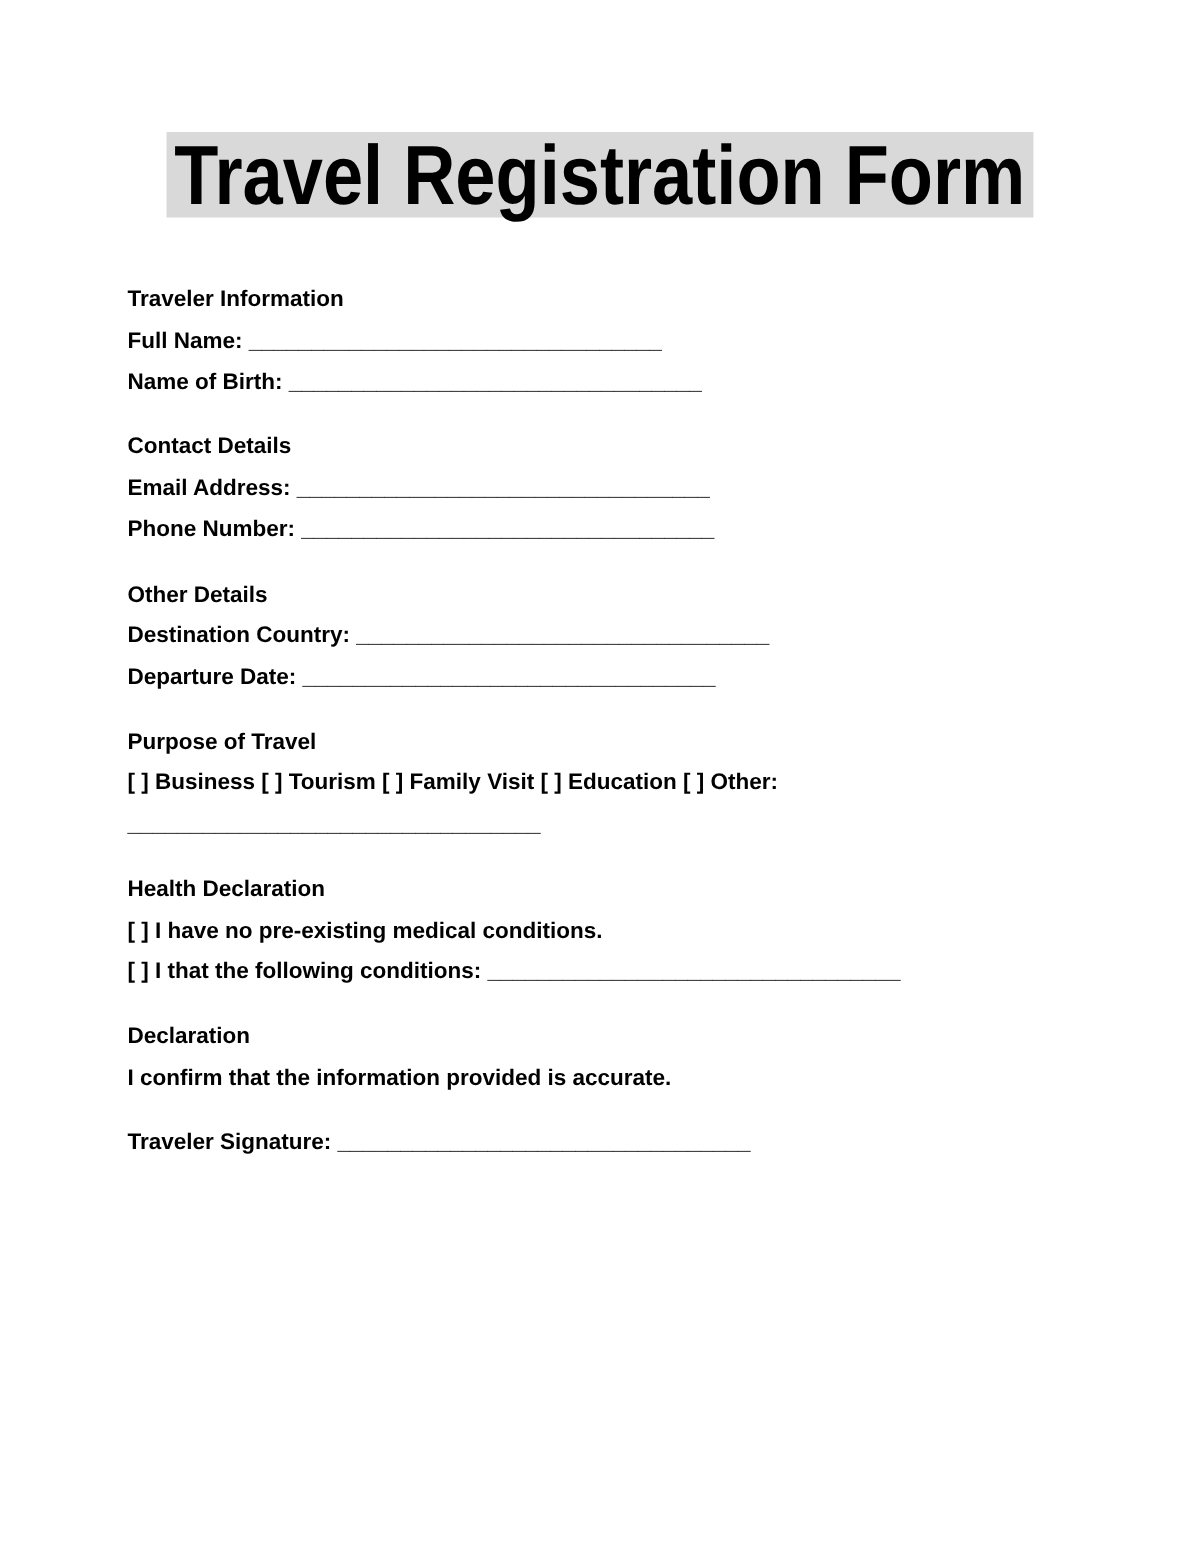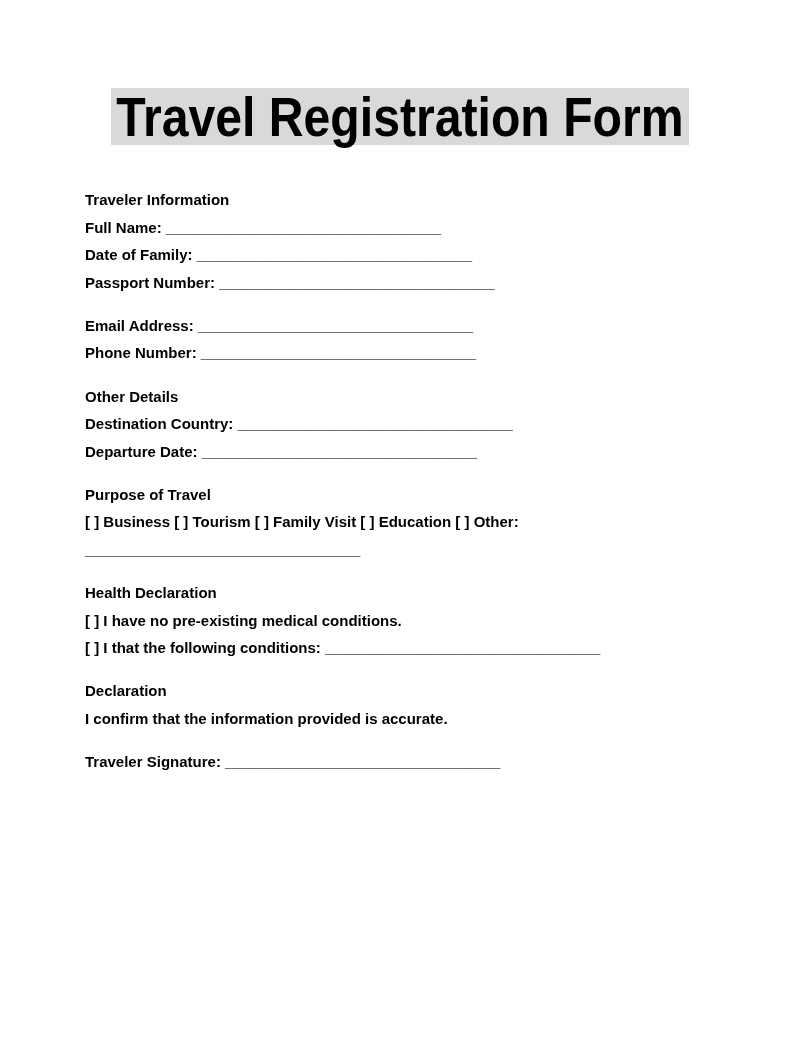--- a/index.html
+++ b/index.html
@@ -70,25 +70,25 @@
 
   <div class="title-row">
     <h1 class="title">Travel Registration Form</h1>
   </div>
 
   <div class="content">
 
     <section class="block">
       <p class="row">Traveler Information</p>
       <p class="row"><span>Full Name:</span> <span>_________________________________</span></p>
-      <p class="row"><span>Date of Family:</span> <span>_________________________________</span></p>
-      <p class="row"><span>Passport Number:</span> <span>_________________________________</span></p>
+      <p class="row"><span>Name of Birth:</span> <span>_________________________________</span></p>
     </section>
 
     <section class="block">
+      <p class="row">Contact Details</p>
       <p class="row"><span>Email Address:</span> <span>_________________________________</span></p>
       <p class="row"><span>Phone Number:</span> <span>_________________________________</span></p>
     </section>
 
     <section class="block">
       <p class="row">Other Details</p>
       <p class="row"><span>Destination Country:</span> <span>_________________________________</span></p>
       <p class="row"><span>Departure Date:</span> <span>_________________________________</span></p>
     </section>
 

